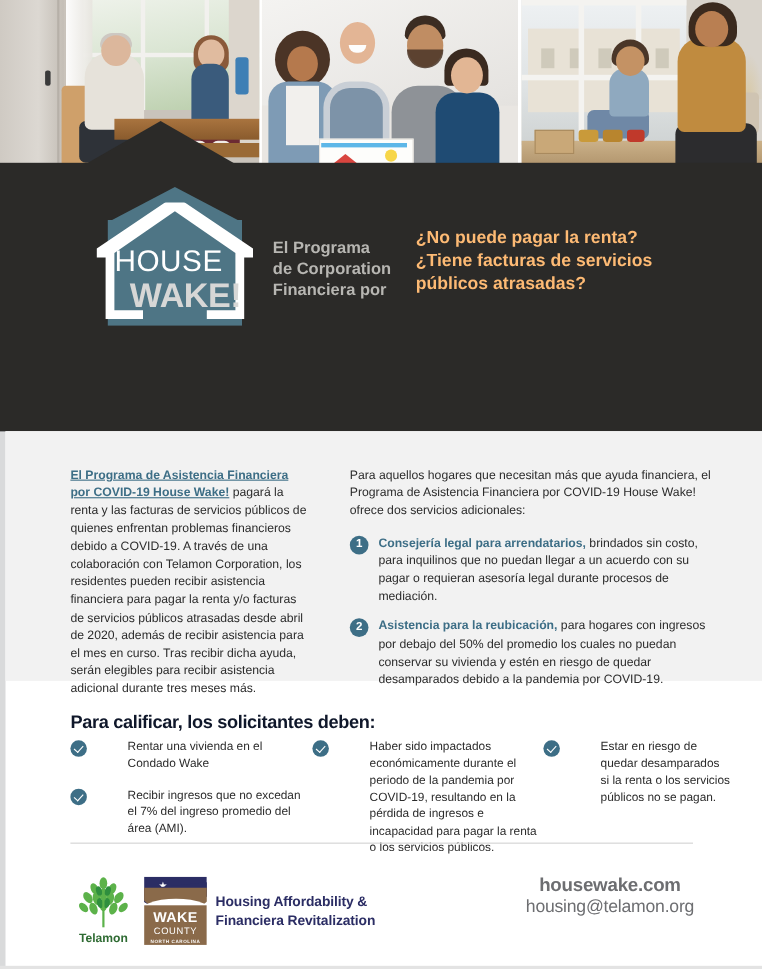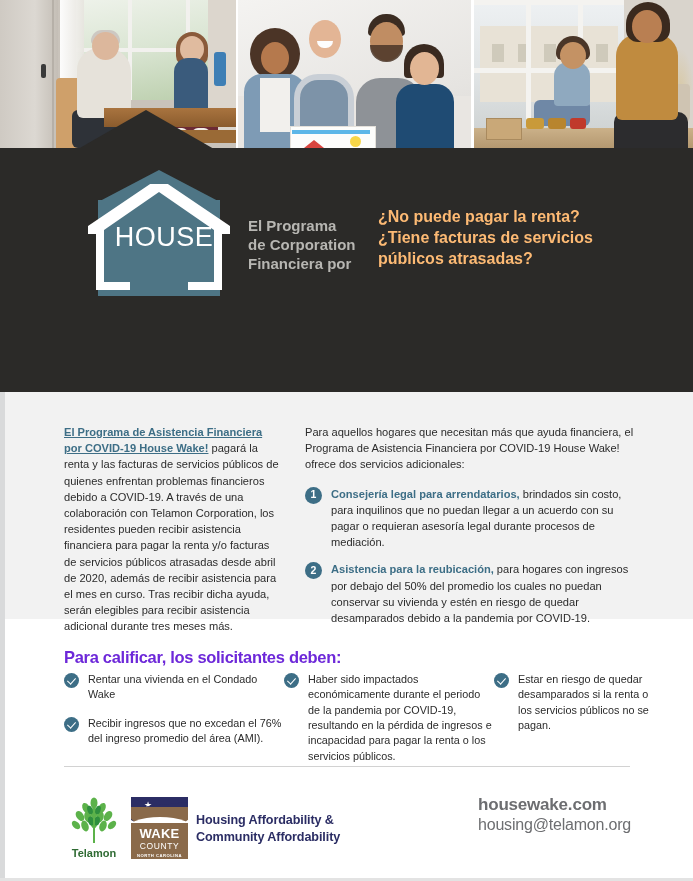--- a/index.html
+++ b/index.html
@@ -230,21 +230,20 @@
     width: 120px;
     color: #ffffff;
     z-index: 4;
   }
   .logo-house {
     font-size: 27px;
     font-weight: 400;
     letter-spacing: 0.5px;
     line-height: 1;
     color: #ffffff;
-    text-align: center;
   }
   .logo-wake {
     font-size: 31px;
     font-weight: 700;
     letter-spacing: -0.4px;
     line-height: 1;
     color: #d7d7d6;
     margin-top: 2px;
     margin-left: 14px;
   }
@@ -304,21 +303,21 @@
     position: absolute;
     left: 64px; top: 424px;
     width: 218px;
     font-size: 11.1px;
     line-height: 1.46;
     color: #2b2b2b;
   }
   .col-left .hl { color: #3d6e86; font-weight: 700; text-decoration: underline; }
   .col-right {
     position: absolute;
-    left: 305px; top: 424px;
+    left: 318px; top: 424px;
     width: 330px;
     font-size: 11.1px;
     line-height: 1.46;
     color: #2b2b2b;
   }
   .numlist { margin-top: 13px; }
   .numitem { display: flex; gap: 9px; margin-bottom: 11px; }
   .numbadge {
     flex: 0 0 auto;
     width: 17px; height: 17px;
@@ -334,21 +333,21 @@
   }
   .numtext { font-size: 11.1px; line-height: 1.46; }
   .numtext .hl { color: #3d6e86; font-weight: 700; }
 
   
   .qualify-title {
     position: absolute;
     left: 64px; top: 648px;
     font-size: 16.5px;
     font-weight: 700;
-    color: #6d28d9;
+    color: #0f172a;
     letter-spacing: -0.3px;
   }
   .qual-cols {
     position: absolute;
     left: 64px; top: 672px;
     width: 600px;
     display: flex;
   }
   .qcol { display: flex; flex-direction: column; }
   .qcol.a { width: 220px; }
@@ -369,20 +368,21 @@
     left: 4.5px; top: 3px;
     width: 4px; height: 7px;
     border: solid #ffffff;
     border-width: 0 1.8px 1.8px 0;
     transform: rotate(42deg);
   }
   .qtext {
     font-size: 10.8px;
     line-height: 1.42;
     color: #2b2b2b;
+    margin-left: 28px;
   }
 
   
   .footer-rule {
     position: absolute;
     left: 64px; top: 766px;
     width: 566px; height: 1px;
     background: #d2d2d2;
   }
   .raleigh-logo {
@@ -461,21 +461,21 @@
     left: 196px; top: 812px;
     font-size: 12.6px;
     font-weight: 700;
     line-height: 1.38;
     color: #2b2d64;
     letter-spacing: -0.1px;
   }
   .contact {
     position: absolute;
     right: 62px; top: 795px;
-    text-align: left;
+    text-align: center;
     color: #6d6e71;
   }
   .contact .site { font-size: 17px; font-weight: 700; letter-spacing: -0.2px; }
   .contact .mail { font-size: 16px; font-weight: 400; margin-top: 1px; letter-spacing: -0.2px; }
   .contact .tel { font-size: 16px; font-weight: 400; margin-top: 1px; letter-spacing: -0.2px; }
   .bottom-rule {
     position: absolute;
     left: 0; bottom: 0;
     width: 693px; height: 3px;
     background: #e3e3e3;
@@ -607,20 +607,21 @@
     <div class="hero-roof"></div>
 
     <div class="logo-wrap">
       <div class="house-roof-fill"></div>
       <div class="house-fill"></div>
       <svg class="house-outline" width="166" height="112" viewBox="0 0 166 112">
         <path d="M12 42 L83 -6 L154 42 L154 50 L146 50 L146 106 L112 106 L112 98 L138 98 L138 46 L83 8 L28 46 L28 98 L54 98 L54 106 L20 106 L20 50 L12 50 Z" fill="#ffffff"></path>
       </svg>
       <div class="logo-text">
         <div class="logo-house">HOUSE</div>
+        <div class="logo-wake">WAKE!</div>
       </div>
     </div>
 
     <div class="hero-prog">
       <span>El Programa</span><br>
       <span>de Corporation</span><br>
       <span>Financiera por</span>
     </div>
 
     <div class="hero-ask">
@@ -663,21 +664,21 @@
   <div class="qualify-title">Para calificar, los solicitantes deben:</div>
 
   <div class="qual-cols">
     <div class="qcol a">
       <div class="qitem">
         <div class="check"></div>
         <div class="qtext">Rentar una vivienda en el Condado Wake</div>
       </div>
       <div class="qitem">
         <div class="check"></div>
-        <div class="qtext">Recibir ingresos que no excedan el 76% del ingreso promedio del área (AMI).</div>
+        <div class="qtext">Recibir ingresos que no excedan el 7% del ingreso promedio del área (AMI).</div>
       </div>
     </div>
     <div class="qcol b">
       <div class="qitem">
         <div class="check"></div>
         <div class="qtext">Haber sido impactados económicamente durante el periodo de la pandemia por COVID-19, resultando en la pérdida de ingresos e incapacidad para pagar la renta o los servicios públicos.</div>
       </div>
     </div>
     <div class="qcol c">
       <div class="qitem">
@@ -726,21 +727,21 @@
     <div class="wake-brown"></div>
     <div class="wake-text">
       <div class="wake-t1">WAKE</div>
       <div class="wake-t2">COUNTY</div>
       <div class="wake-t3">NORTH CAROLINA</div>
     </div>
   </div>
 
   <div class="partner-text">
     <div>Housing Affordability &amp;</div>
-    <div>Community Affordability</div>
+    <div>Financiera Revitalization</div>
   </div>
 
   <div class="contact">
     <div class="site">housewake.com</div>
     <div class="mail">housing@telamon.org</div>
   </div>
 
   <div class="bottom-rule"></div>
 
 </div>

